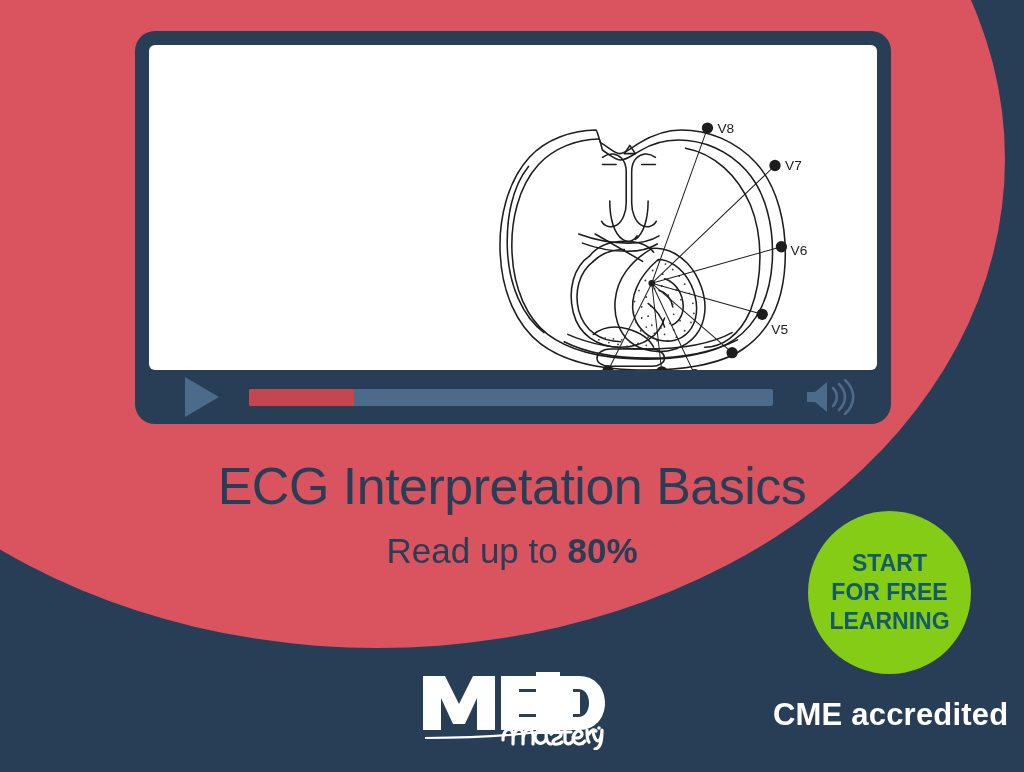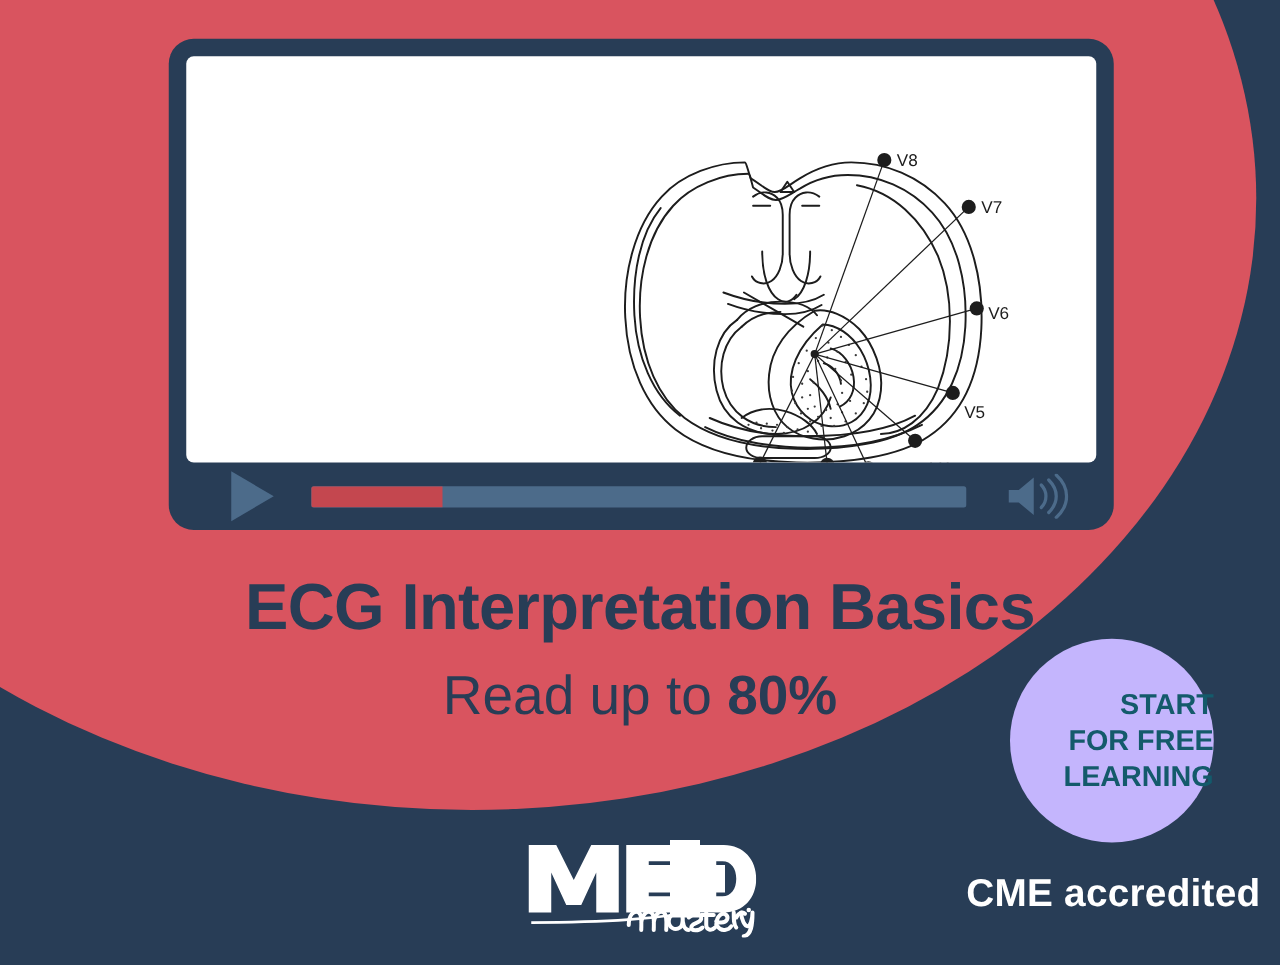--- a/index.html
+++ b/index.html
@@ -83,46 +83,46 @@
     fill: #1d1d1d;
   }
 
   
   .title {
     position: absolute;
     left: 0; right: 0;
     top: 456px;
     text-align: center;
     font-size: 52px;
-    font-weight: bold;
+    font-weight: normal;
     color: #283D56;
     letter-spacing: -0.5px;
   }
   .subtitle {
     position: absolute;
     left: 0; right: 0;
     top: 528px;
     text-align: center;
-    font-size: 44px;
+    font-size: 35px;
     color: #283D56;
     line-height: 1.3;
   }
   .subtitle b { font-weight: bold; }
   .subtitle .ln2 { font-weight: bold; }
 
   
   .cta {
     position: absolute;
     left: 808px; top: 511px;
     width: 163px; height: 163px;
     border-radius: 50%;
-    background: #c4b5fd;
+    background: #84cc16;
     display: flex;
     flex-direction: column;
-    align-items: flex-end;
+    align-items: center;
     justify-content: center;
     color: #145A6B;
     font-weight: bold;
     font-size: 23px;
     line-height: 1.27;
     text-align: center;
   }
 
   
   .logo-wrap {

